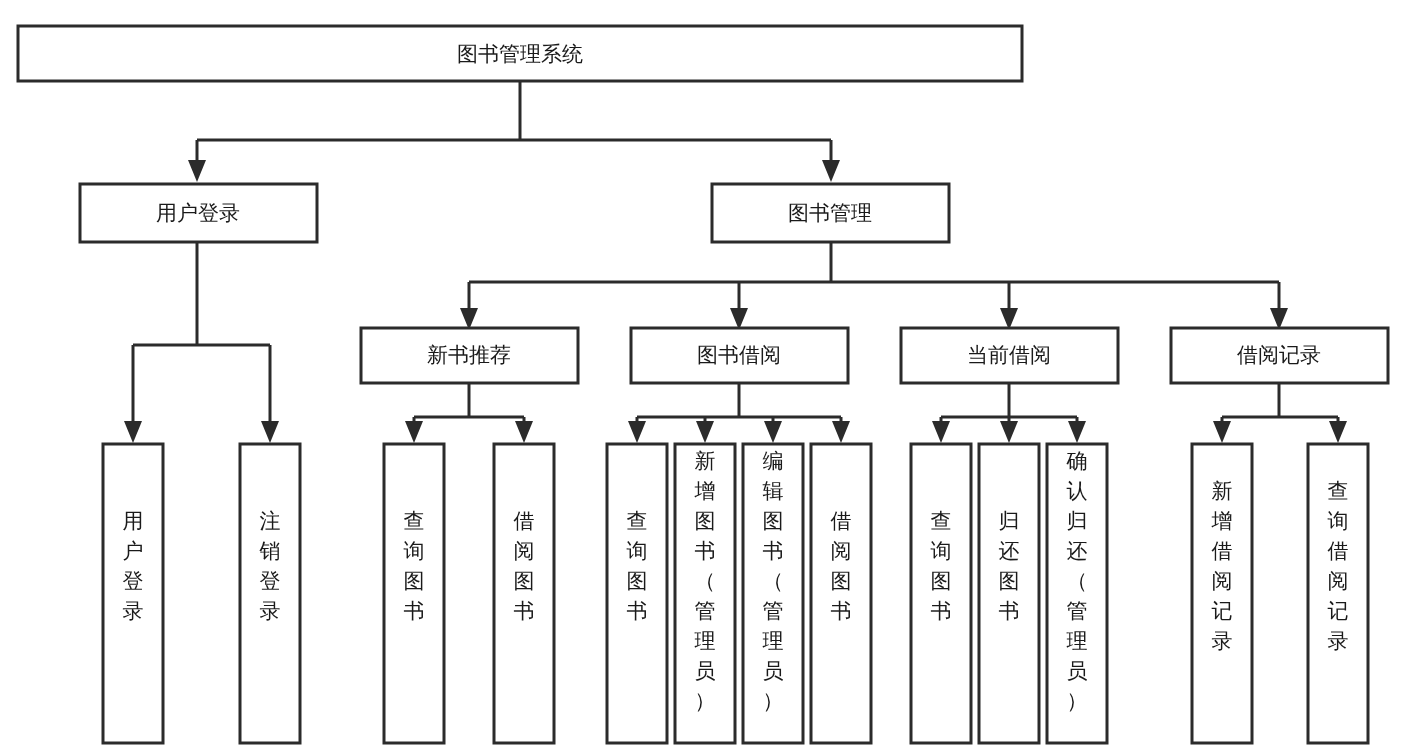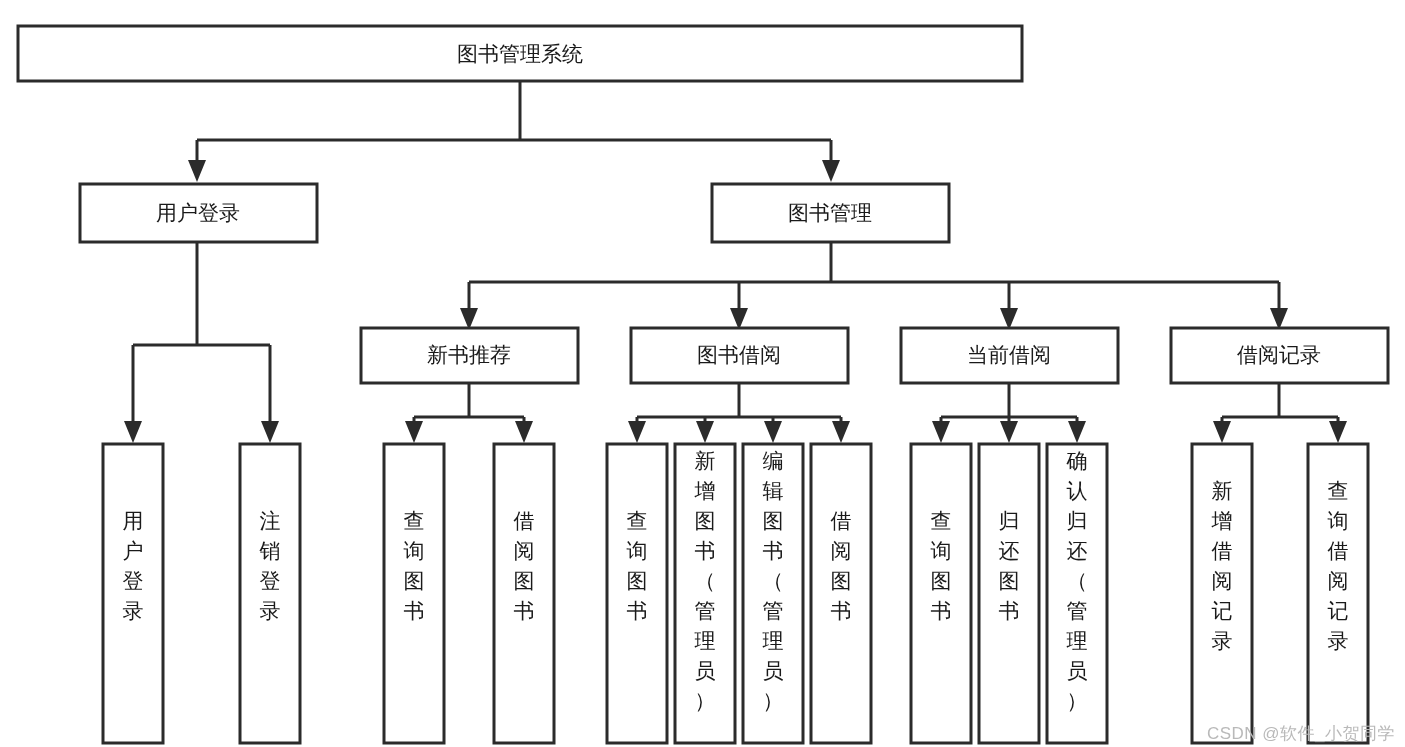--- a/index.html
+++ b/index.html
@@ -235,14 +235,13 @@
       <text class="node-label-v" x="1222" y="482"><tspan x="1222" y="482">新</tspan><tspan x="1222" y="512">增</tspan><tspan x="1222" y="542">借</tspan><tspan x="1222" y="572">阅</tspan><tspan x="1222" y="602">记</tspan><tspan x="1222" y="632">录</tspan></text>
     </g>
 
     <g>
       <rect class="node-rect" x="1308" y="434" width="60" height="299"></rect>
       <text class="node-label-v" x="1338" y="482"><tspan x="1338" y="482">查</tspan><tspan x="1338" y="512">询</tspan><tspan x="1338" y="542">借</tspan><tspan x="1338" y="572">阅</tspan><tspan x="1338" y="602">记</tspan><tspan x="1338" y="632">录</tspan></text>
     </g>
 
   </svg>
 
-  <div class="watermark">CSDN @软件_小贺同学</div>
 </div>
 
 </body></html>

